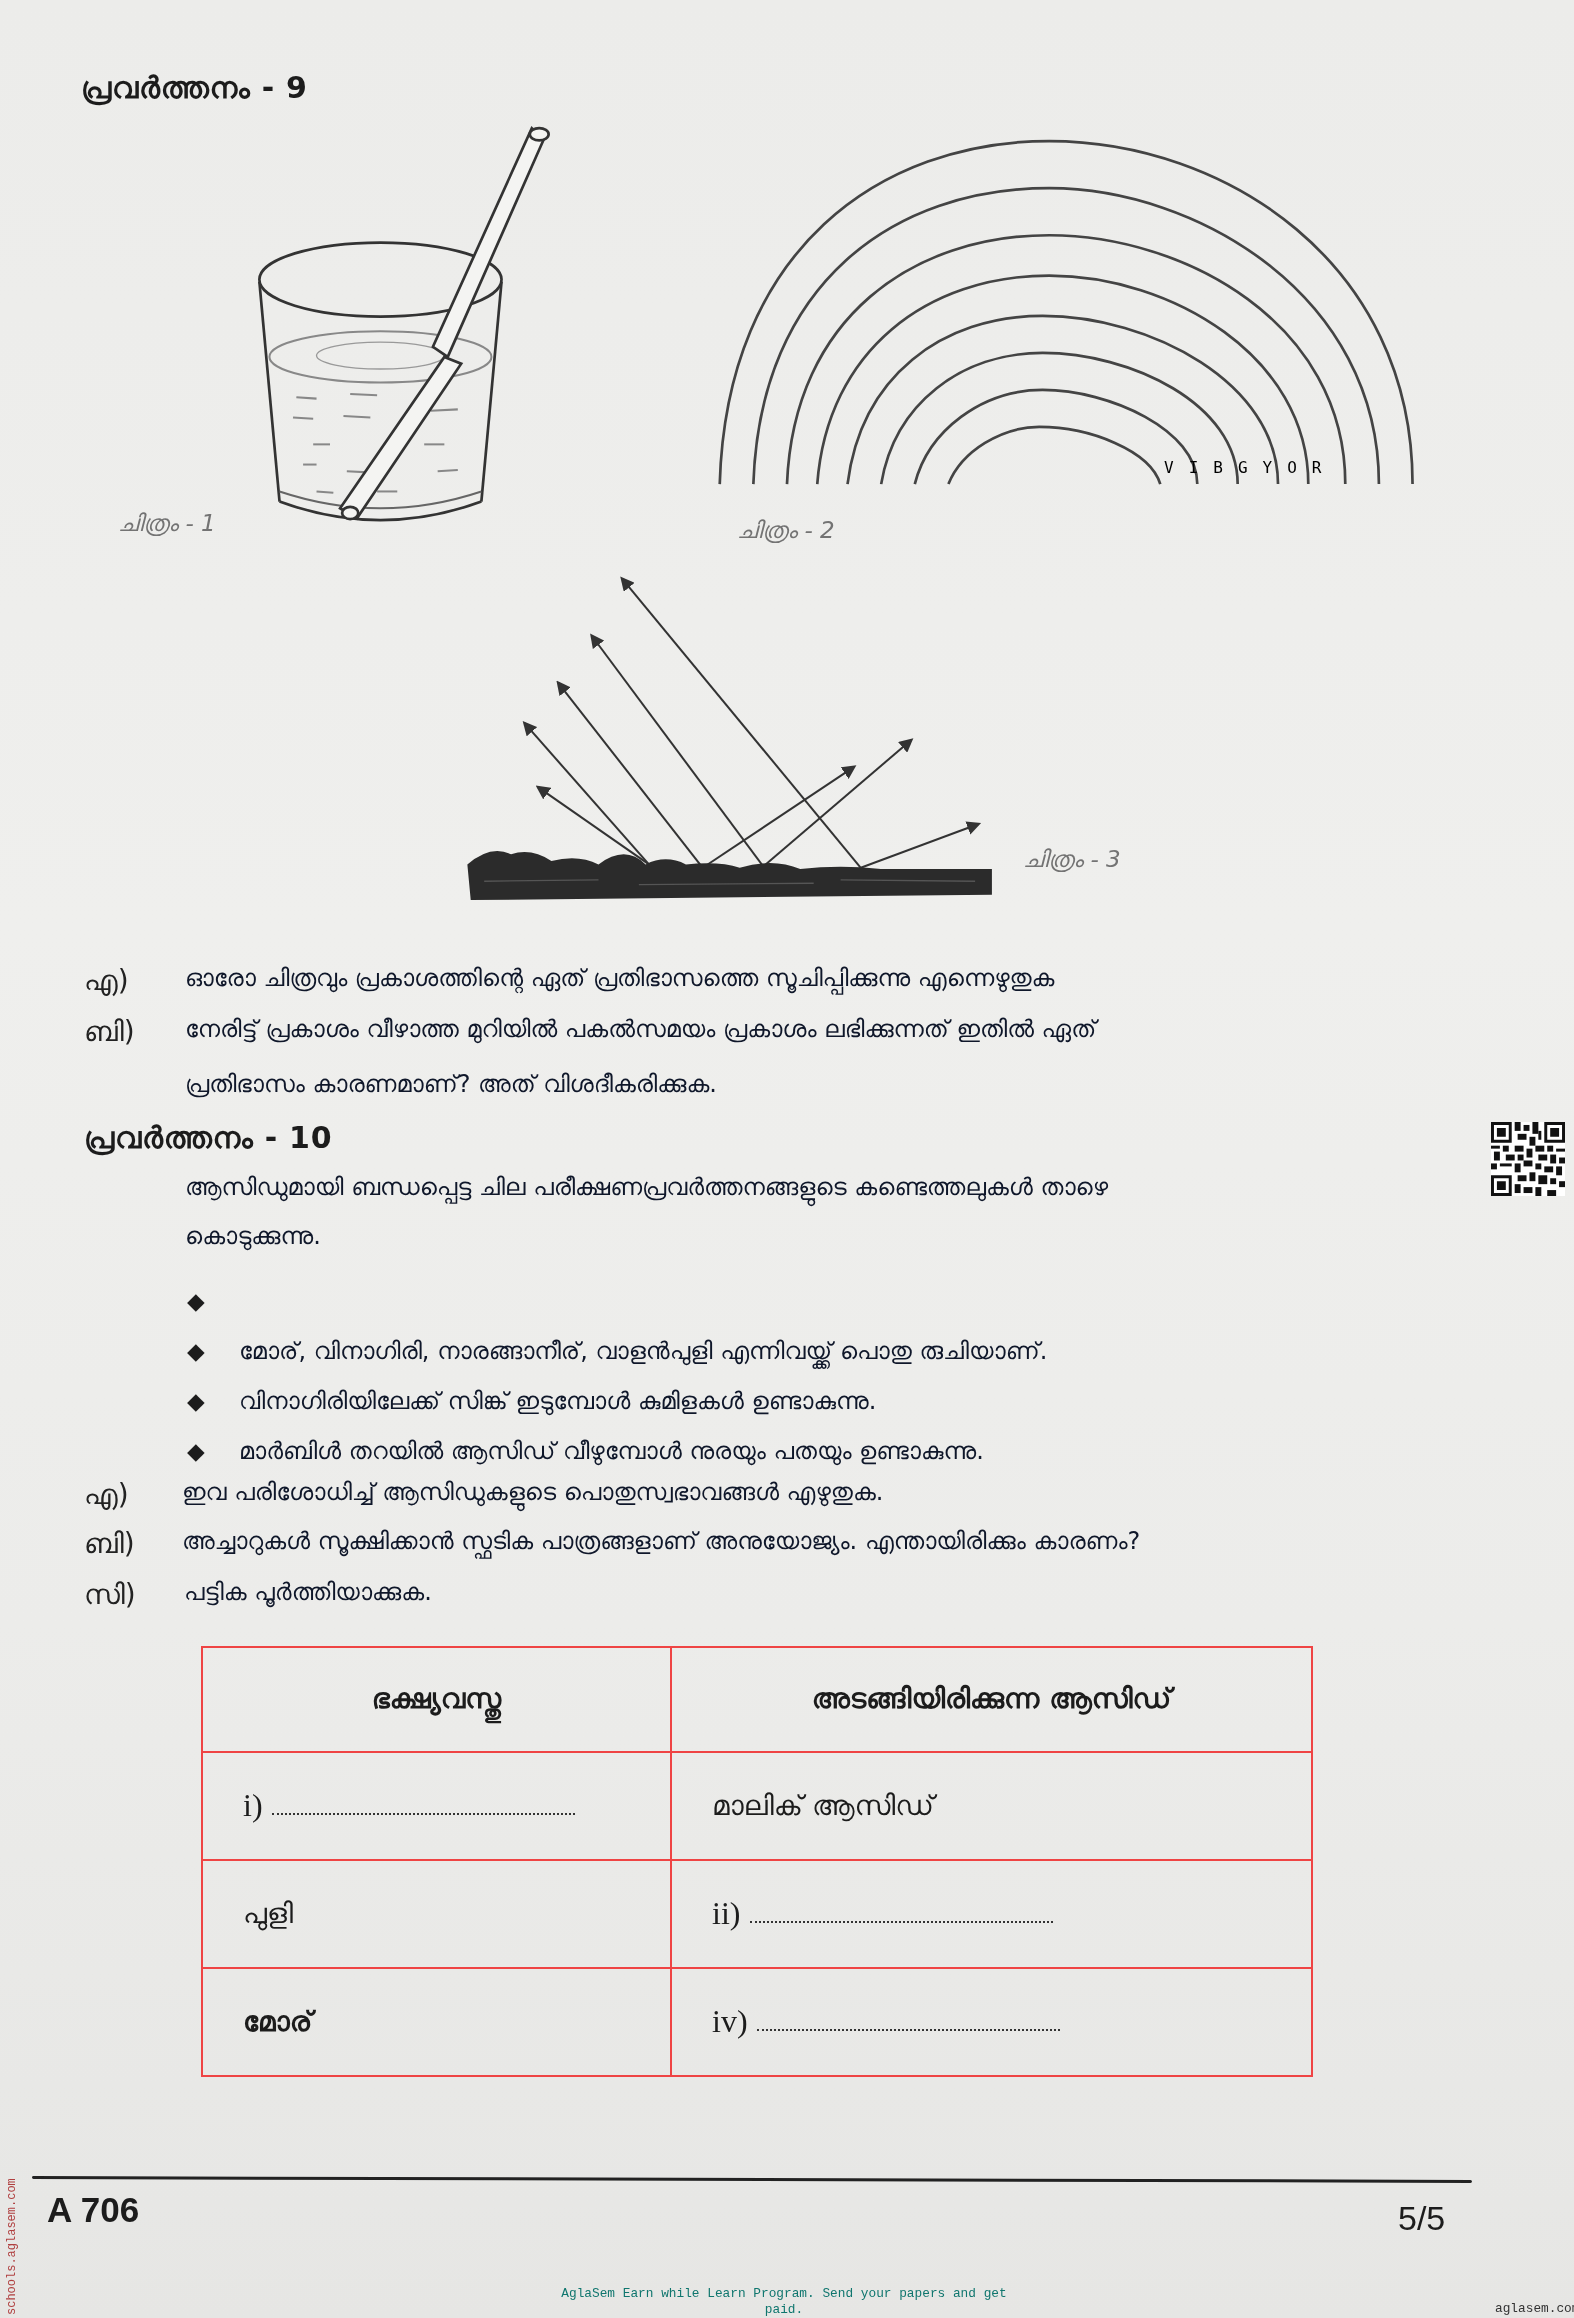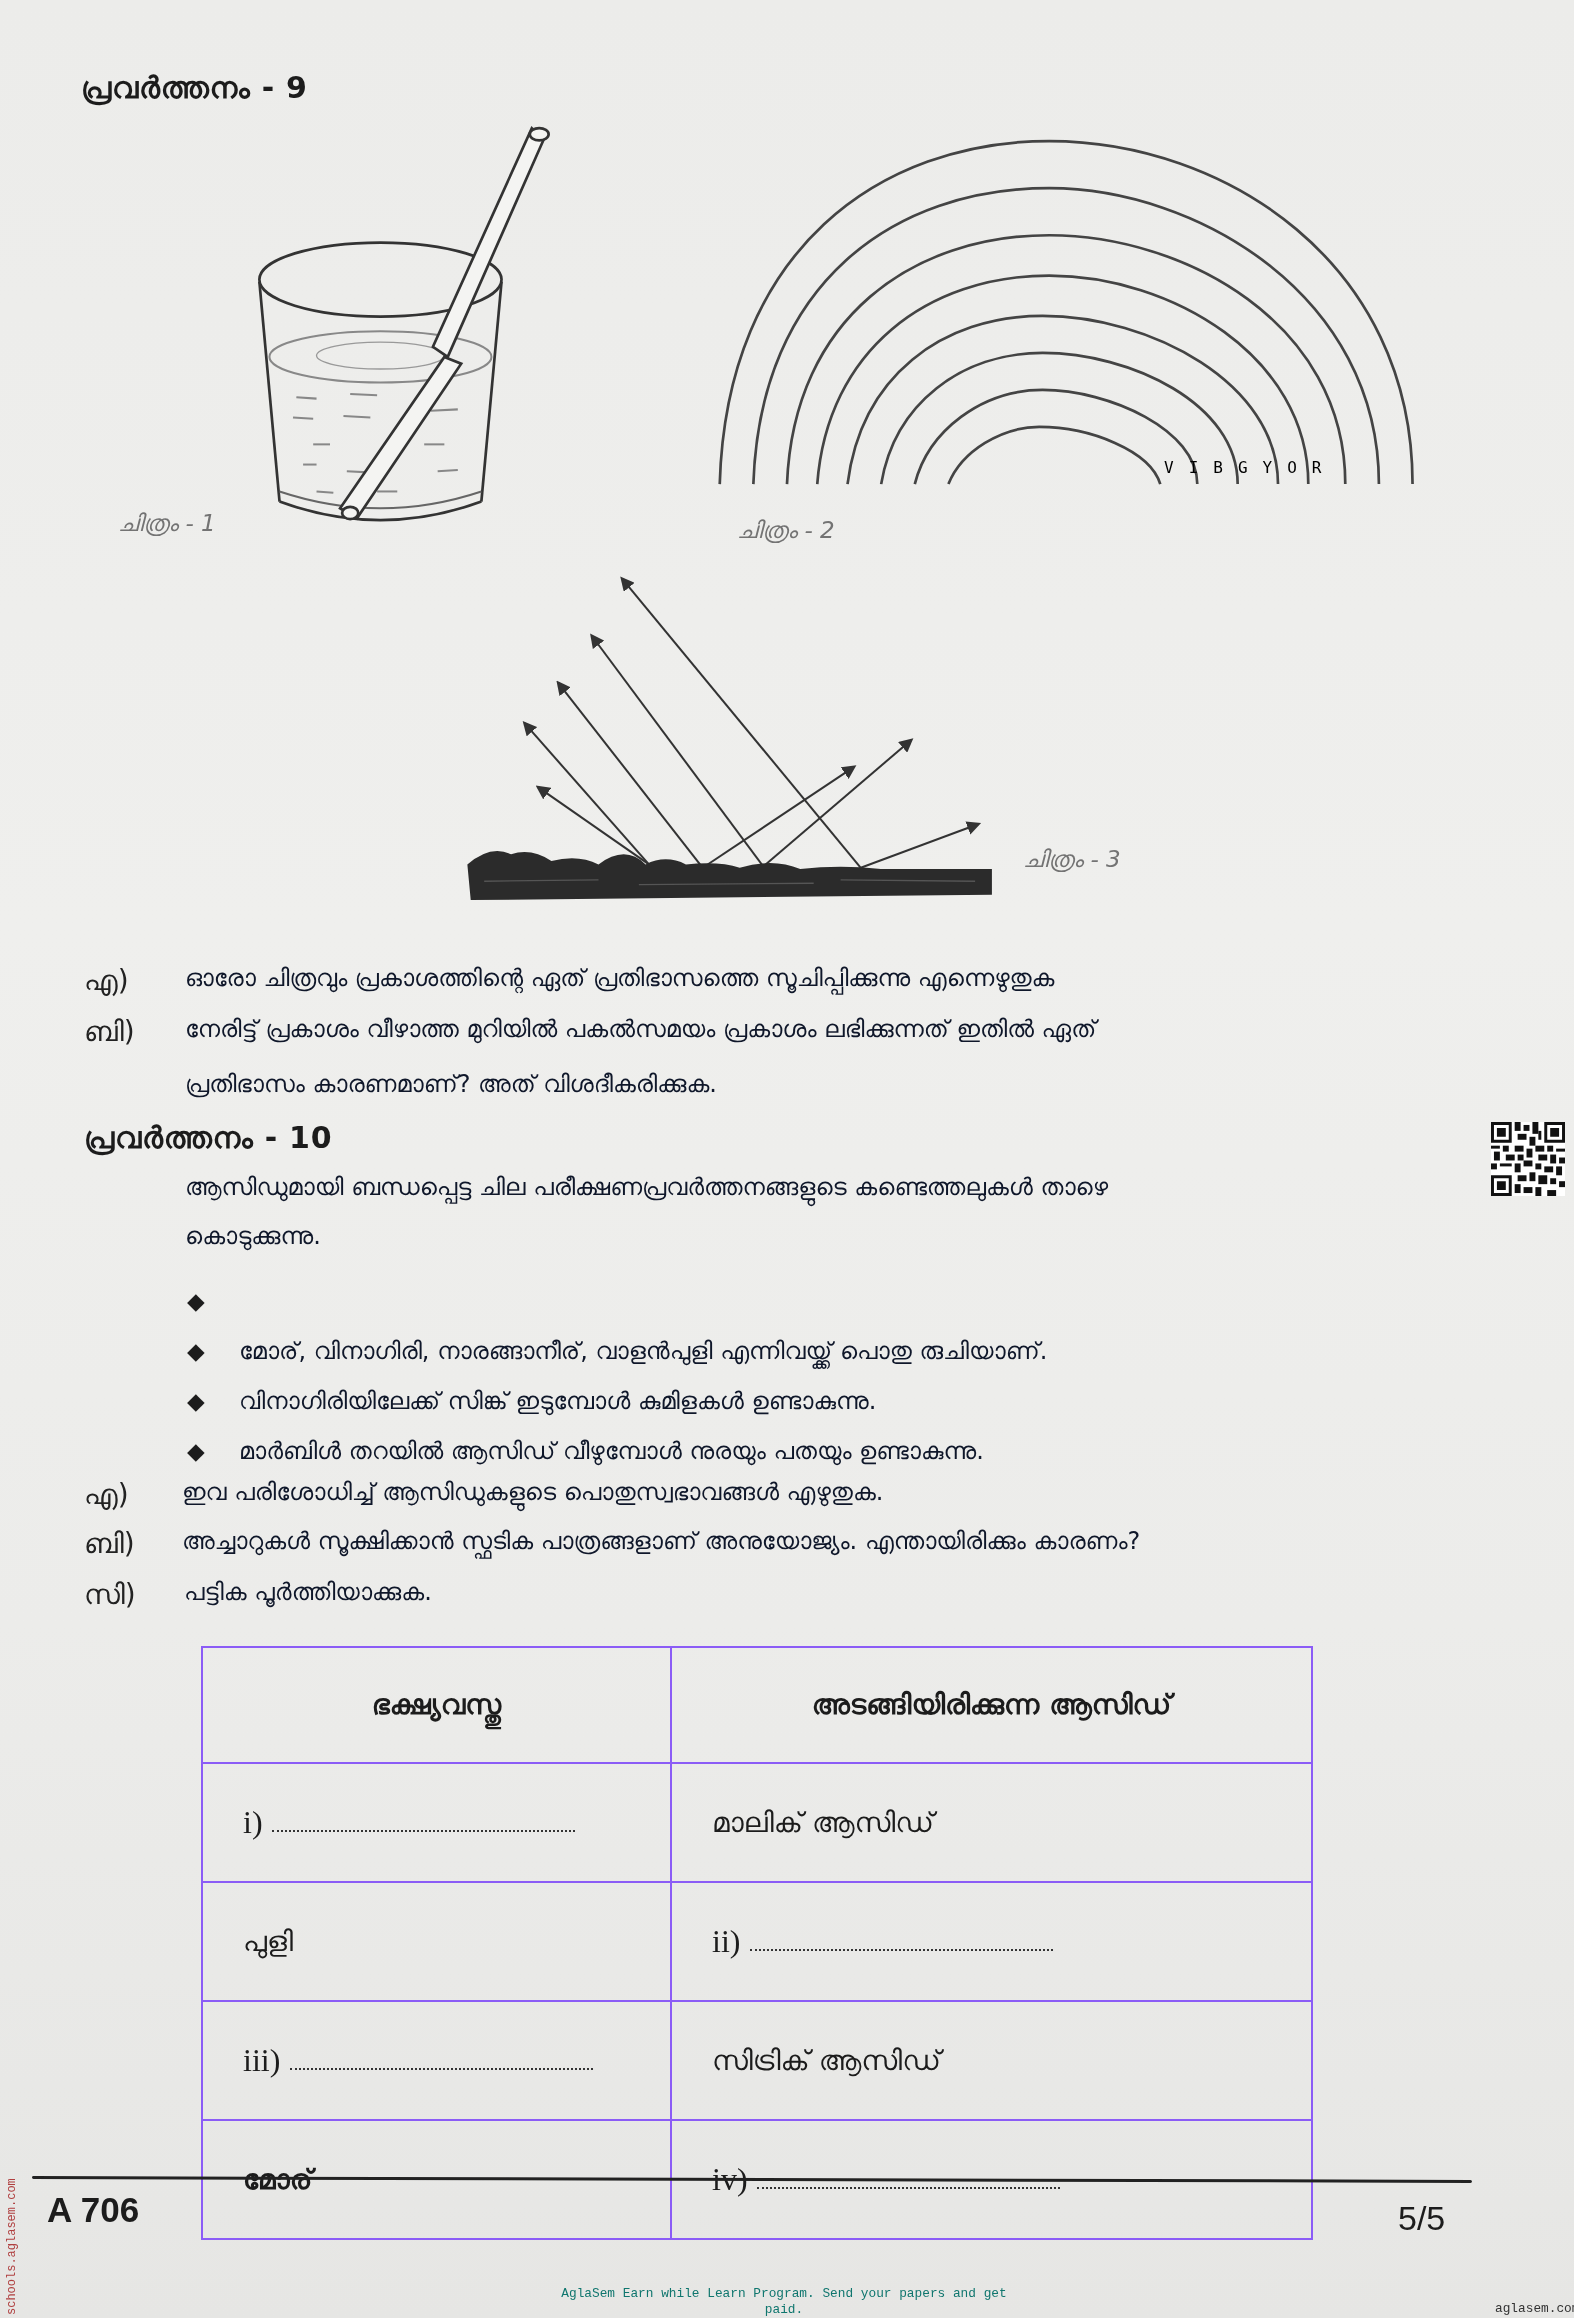--- a/index.html
+++ b/index.html
@@ -13,21 +13,21 @@
   .qlabel { font-size:28px; color:#222; }
   .qtext { font-size:24px; color:#0f172a; white-space:nowrap; }
   .figlabel { font-size:23px; color:#737373; font-style:italic; }
   .bullet { font-size:23px; }
   svg { position:absolute; overflow:visible; }
   table.acid {
     position:absolute; left:201px; top:1646px; width:1112px; height:431px;
     border-collapse:collapse; border:2.7px solid #2a2a2a;
   }
   table.acid td, table.acid th {
-    border:2px solid #8b5cf6; font-size:28px; padding:16px 40px; text-align:left; font-weight:normal;
+    border:2px solid #ef4444; font-size:28px; padding:8px 40px; text-align:left; font-weight:normal;
   }
   table.acid th { text-align:center; font-weight:bold; height:82px; }
   table.acid td { height:85px; }
   table.acid td.c1 { width:387px; }
   .roman { font-family:"Liberation Serif", serif; font-size:32px; margin-right:9.4px; }
   .dots { display:inline-block; border-bottom:2.7px dotted #333; width:303px; vertical-align:middle; height:12px; }
   .footer-line { position:absolute; left:32px; top:2178px; width:1440px; height:3.4px; background:#222; transform:rotate(0.15deg); border-radius:2px; }
   .code { font-family:"Liberation Sans", sans-serif; font-weight:bold; font-size:35px; }
   .page { font-family:"Liberation Sans", sans-serif; font-size:34px; }
   .promo { font-family:"Liberation Mono", monospace; font-size:12.8px; color:#0f766e; text-align:center; width:484px; line-height:16px; }
@@ -202,24 +202,20 @@
   </tr>
   <tr>
     <td class="c1"><span class="roman">i)</span><span class="dots"></span></td>
     <td>മാലിക് ആസിഡ്</td>
   </tr>
   <tr>
     <td class="c1">പുളി</td>
     <td><span class="roman">ii)</span><span class="dots"></span></td>
   </tr>
   <tr>
-    <td class="c1"><span class="roman">iii)</span><span class="dots"></span></td>
-    <td>സിട്രിക് ആസിഡ്</td>
-  </tr>
-  <tr>
     <td class="c1" style="font-weight:bold;">മോര്</td>
     <td><span class="roman">iv)</span><span class="dots"></span></td>
   </tr>
 </tbody>
   </table>
 
 <div class="footer-line"></div>
 <div class="abs code" style="left:47px; top:2190px;">A 706</div>
 <div class="abs page" style="left:1398px; top:2199px;">5/5</div>
 <div class="abs promo" style="left:542px; top:2286px;">

